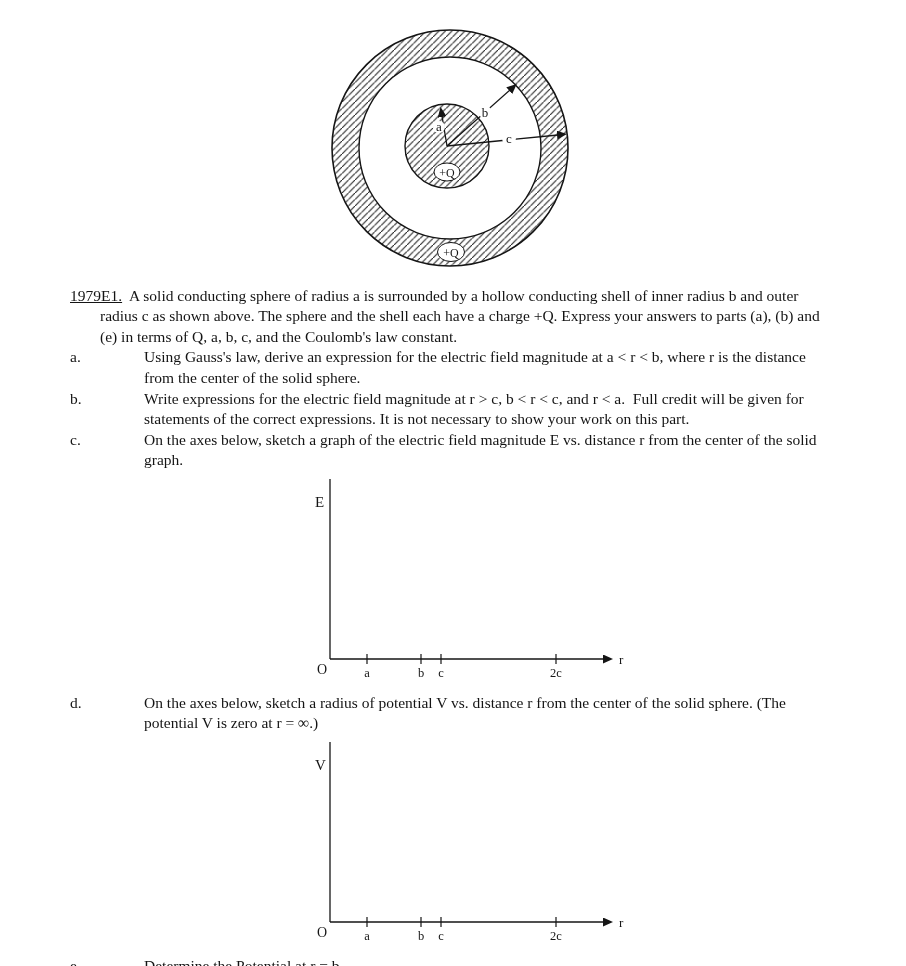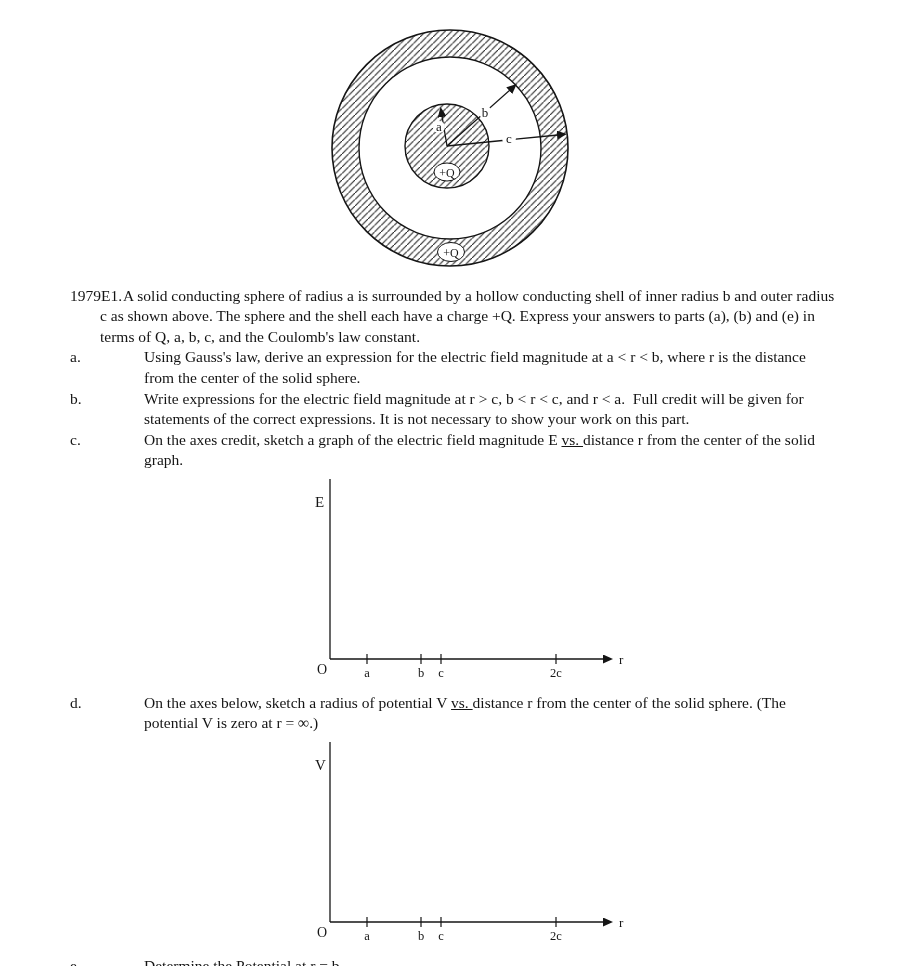--- a/index.html
+++ b/index.html
@@ -12,25 +12,25 @@
     font-family:"Liberation Serif", serif;
     font-size:15.5px;
     line-height:1.33;
     color:#141414;
     background:#ffffff;
   }
   .figure { text-align:center; margin:14px 0 6px 0; }
   .figure svg { display:inline-block; }
   svg text { font-family:"Liberation Serif", serif; fill:#151515; }
   .intro { padding-left:30px; text-indent:-30px; white-space:pre-wrap; }
-  .pid { margin-right:1px; }
+  .pid { margin-right:7px;text-decoration:underline; }
   .part { display:flex; }
   .part .letter { flex:0 0 30px; width:30px; }
   .part .ptext { flex:1; white-space:pre-wrap;margin-left:44px; }
-  .ul { text-decoration:underline; }
+  .ul { }
   .graph-block { margin:4px 0 6px 236px; }
   .e-part { margin-top:6px; }
 </style>
 </head>
 <body>
 
 <div class="page">
 
   <div class="figure">
     <svg width="430" height="250" viewBox="0 0 430 250">
@@ -75,21 +75,21 @@
     <div class="ptext"><span>Using Gauss's law, derive an expression for the electric field magnitude at a &lt; r &lt; b, where r is the distance from the center of the solid sphere.</span></div>
   </div>
 
   <div class="part">
     <span class="letter">b.</span>
     <div class="ptext"><span>Write expressions for the electric field magnitude at r &gt; c, b &lt; r &lt; c, and r &lt; a.  Full credit will be given for statements of the correct expressions. It is not necessary to show your work on this part.</span></div>
   </div>
 
   <div class="part">
     <span class="letter">c.</span>
-    <div class="ptext"><span>On the axes credit, sketch a graph of the electric field magnitude E </span><span class="ul">vs. </span><span>distance r from the center of the solid graph.</span></div>
+    <div class="ptext"><span>On the axes below, sketch a graph of the electric field magnitude E </span><span class="ul">vs. </span><span>distance r from the center of the solid graph.</span></div>
   </div>
 
   <div class="graph-block">
     <svg width="330" height="206" viewBox="0 0 330 206">
       <defs>
         <marker id="garr1" markerWidth="11" markerHeight="10" refX="1" refY="4.5" orient="auto" markerUnits="userSpaceOnUse">
           <path d="M0,0 L10,4.5 L0,9 z" fill="#151515"></path>
         </marker>
       </defs>
       <line x1="24" y1="184" x2="24" y2="4" stroke="#151515" stroke-width="1.3"></line>

